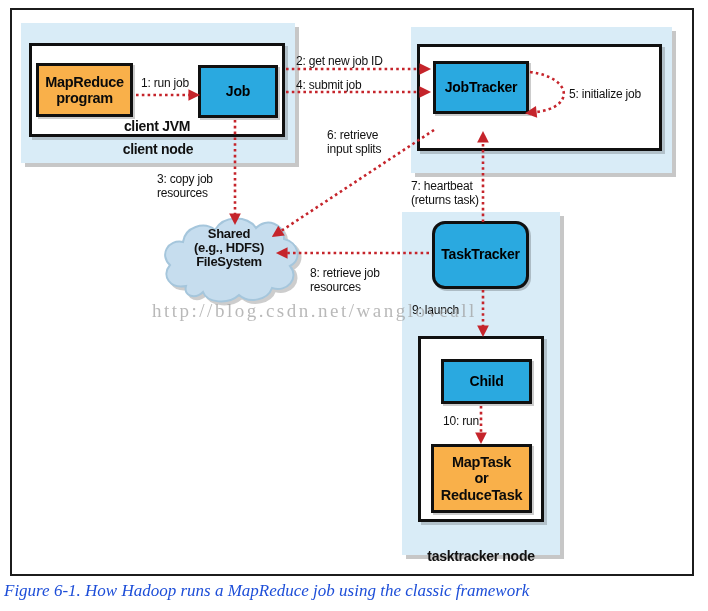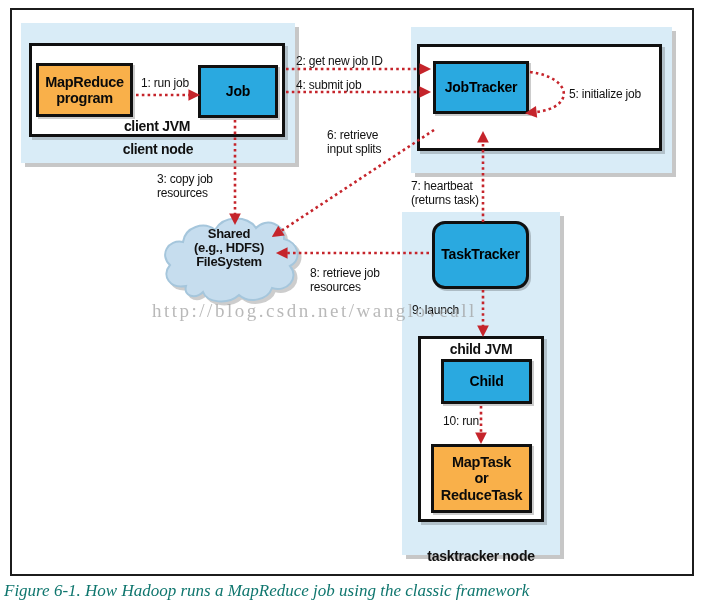--- a/index.html
+++ b/index.html
@@ -50,21 +50,21 @@
   .cloudtext span{display:block;}
   #arrow-overlay{position:absolute;left:0;top:0;z-index:20;pointer-events:none;}
   #arrow-overlay path{fill:none;stroke:var(--arrow-red);stroke-width:2.6;stroke-dasharray:2.6 3.2;}
   .watermark{
     position:absolute;z-index:15;left:152px;top:300px;
     font-family:Liberation Serif, serif;font-size:19px;letter-spacing:2.5px;
     color:rgba(158,158,158,0.72);white-space:nowrap;
   }
   .caption{
     position:absolute;left:4px;top:581px;z-index:10;
-    font-family:"Liberation Serif",serif;font-style:italic;font-size:17px;color:#0f766e;
+    font-family:"Liberation Serif",serif;font-style:italic;font-size:17px;color:#1d4ed8;
     white-space:nowrap;
   }
 </style>
 </head>
 <body>
 
 <div id="stage">
 
   <div class="frame"></div>
 
@@ -103,21 +103,20 @@
     <span>Shared</span>
     <span>(e.g., HDFS)</span>
     <span>FileSystem</span>
   </div>
 
   <div class="nodebg" style="left:402px;top:212px;width:158px;height:343px;"></div>
   <div class="bluebox" style="left:432px;top:221px;width:97px;height:68px;border-radius:13px;">
     <span>TaskTracker</span>
   </div>
   <div class="whitebox" style="left:418px;top:336px;width:126px;height:186px;"></div>
-  <div class="nodelabel" style="left:418px;top:341px;width:126px;">child JVM</div>
   <div class="bluebox" style="left:433px;top:359px;width:91px;height:45px;margin-left:8px;">
     <span>Child</span>
   </div>
   <div class="orangebox" style="left:431px;top:444px;width:101px;height:69px;text-align:right;">
     <span>MapTask</span>
     <span>or</span>
     <span>ReduceTask</span>
   </div>
   <div class="nodelabel" style="left:402px;top:548px;width:158px;">tasktracker node</div>
 

